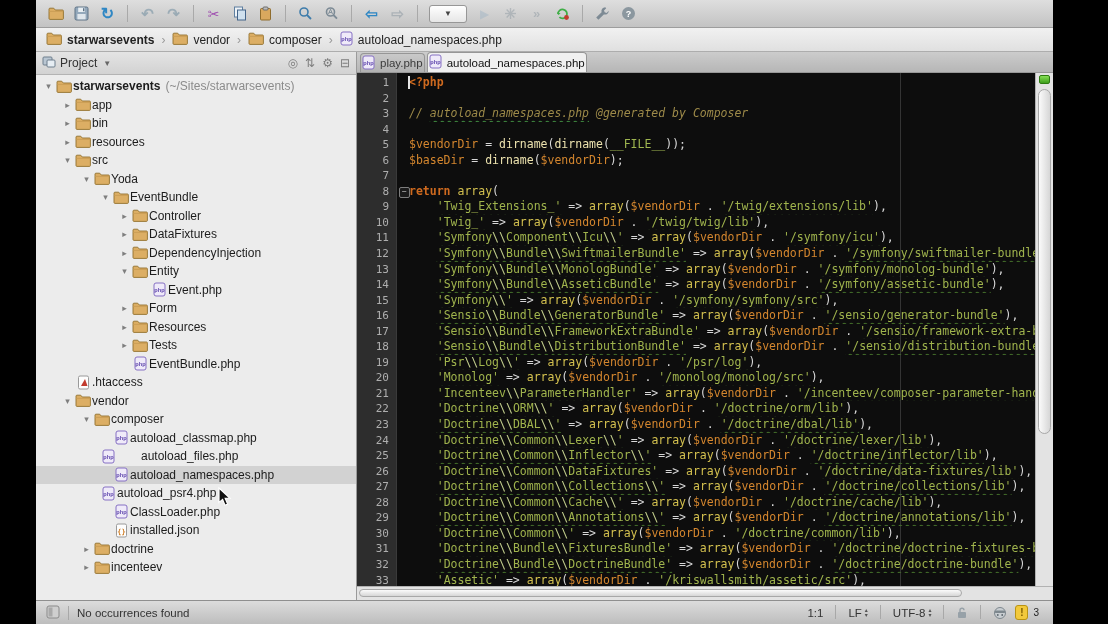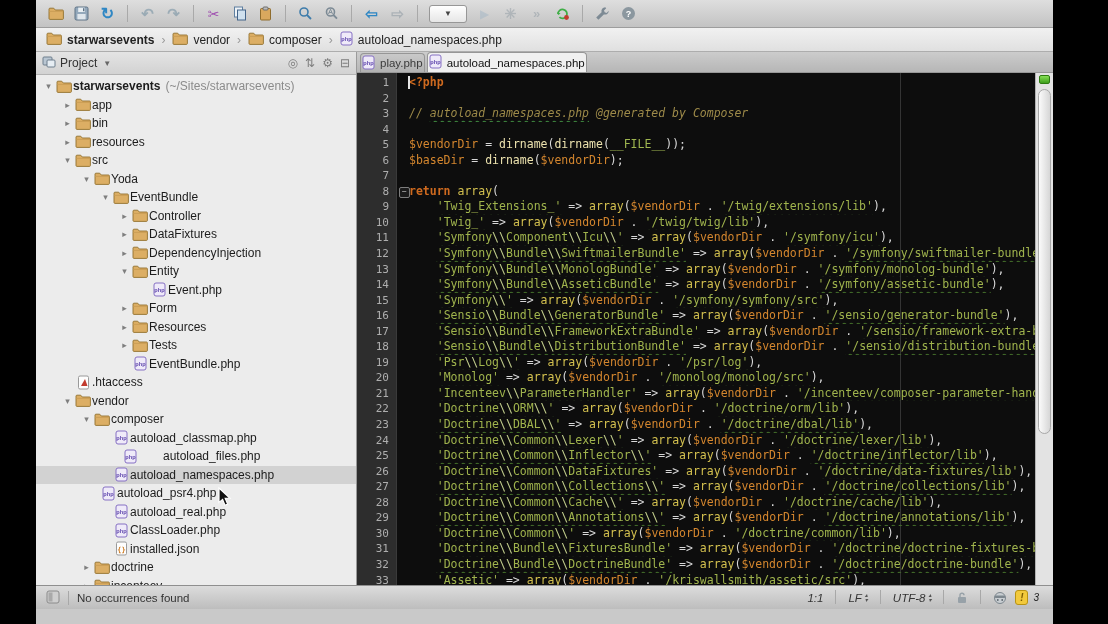--- a/index.html
+++ b/index.html
@@ -78,25 +78,25 @@
   .tk-n{color:#9fb650;}
   .tk-p{color:#d8d8d8;}
   .tk-c,.tk-cw{color:#9d8a49;font-style:italic;}
   .tk-s{color:#a0b44d;text-decoration-line:underline;text-decoration-style:wavy;
     text-decoration-color:#44702a;text-underline-offset:3px;}
   .tk-cw{text-decoration-line:underline;text-decoration-style:wavy;text-decoration-color:#3f8a3f;
     text-underline-offset:3px;}
   .tk-e{color:#c6d28f;}
 
   
-  .status{position:absolute;left:0;right:0;bottom:15px;height:24px;box-sizing:border-box;
+  .status{position:absolute;left:0;right:0;bottom:0;height:24px;box-sizing:border-box;
     background:linear-gradient(#dcdcdc,#bdbdbd);border-top:1px solid #8f8f8f;
     display:flex;align-items:center;font-size:11.5px;color:#333;padding:0 10px;}
   .st-sep{width:1px;height:14px;background:#a8a8a8;margin:0 8px;}
-  .st-right{margin-left:auto;display:flex;font-style:italic;}
+  .st-right{margin-left:auto;display:flex;}
   .st-item{display:flex;align-items:center;gap:3px;padding:0 4px;}
   .updown{display:inline-flex;flex-direction:column;font-size:6px;line-height:5px;color:#555;}
   .warnbadge{background:#f2c93c;border:1px solid #b99313;border-radius:3px;color:#7a5b00;
     font-weight:bold;width:11px;height:13px;font-size:10px;display:inline-flex;align-items:center;
     justify-content:center;}
   .warncount{font-size:10px;color:#222;margin-left:2px;}
   .cursor{position:absolute;left:218px;top:487px;z-index:99;}
 </style>
 </head>
 <body>
@@ -450,21 +450,21 @@
         <div class="trow" style="padding-left: 63px;">
           <span class="t-arrow"></span>
           <span class="t-icon">
             <svg width="13" height="15" viewBox="0 0 13 15">
               <rect x="1" y="1" width="11" height="13" rx="2" fill="#efeaf9" stroke="#8670c4" stroke-width="1"></rect>
               <text x="6.5" y="10.2" font-size="5.6" font-weight="bold" fill="#5f46ad" text-anchor="middle" font-family="Liberation Sans,sans-serif">php</text>
             </svg>
           </span>
           <span class="t-label">autoload_classmap.php</span>
         </div>
-        <div class="trow" style="padding-left: 48px; gap: 24px;">
+        <div class="trow" style="padding-left: 26px; gap: 24px;">
           <span class="t-arrow"></span>
           <span class="t-icon">
             <svg width="13" height="15" viewBox="0 0 13 15">
               <rect x="1" y="1" width="11" height="13" rx="2" fill="#efeaf9" stroke="#8670c4" stroke-width="1"></rect>
               <text x="6.5" y="10.2" font-size="5.6" font-weight="bold" fill="#5f46ad" text-anchor="middle" font-family="Liberation Sans,sans-serif">php</text>
             </svg>
           </span>
           <span class="t-label">autoload_files.php</span>
         </div>
         <div class="trow selected" style="padding-left: 63px;">
@@ -479,30 +479,20 @@
         </div>
         <div class="trow" style="padding-left: 50px;">
           <span class="t-arrow"></span>
           <span class="t-icon">
             <svg width="13" height="15" viewBox="0 0 13 15">
               <rect x="1" y="1" width="11" height="13" rx="2" fill="#efeaf9" stroke="#8670c4" stroke-width="1"></rect>
               <text x="6.5" y="10.2" font-size="5.6" font-weight="bold" fill="#5f46ad" text-anchor="middle" font-family="Liberation Sans,sans-serif">php</text>
             </svg>
           </span>
           <span class="t-label">autoload_psr4.php</span>
-        </div>
-        <div class="trow" style="padding-left: 63px;">
-          <span class="t-arrow"></span>
-          <span class="t-icon">
-            <svg width="13" height="15" viewBox="0 0 13 15">
-              <rect x="1" y="1" width="11" height="13" rx="2" fill="#efeaf9" stroke="#8670c4" stroke-width="1"></rect>
-              <text x="6.5" y="10.2" font-size="5.6" font-weight="bold" fill="#5f46ad" text-anchor="middle" font-family="Liberation Sans,sans-serif">php</text>
-            </svg>
-          </span>
-          <span class="t-label">autoload_real.php</span>
         </div>
         <div class="trow" style="padding-left: 63px;">
           <span class="t-arrow"></span>
           <span class="t-icon">
             <svg width="13" height="15" viewBox="0 0 13 15">
               <rect x="1" y="1" width="11" height="13" rx="2" fill="#efeaf9" stroke="#8670c4" stroke-width="1"></rect>
               <text x="6.5" y="10.2" font-size="5.6" font-weight="bold" fill="#5f46ad" text-anchor="middle" font-family="Liberation Sans,sans-serif">php</text>
             </svg>
           </span>
           <span class="t-label">ClassLoader.php</span>

